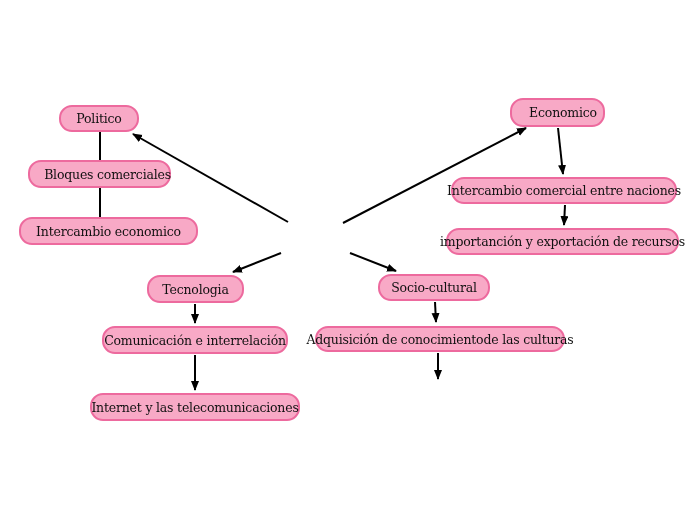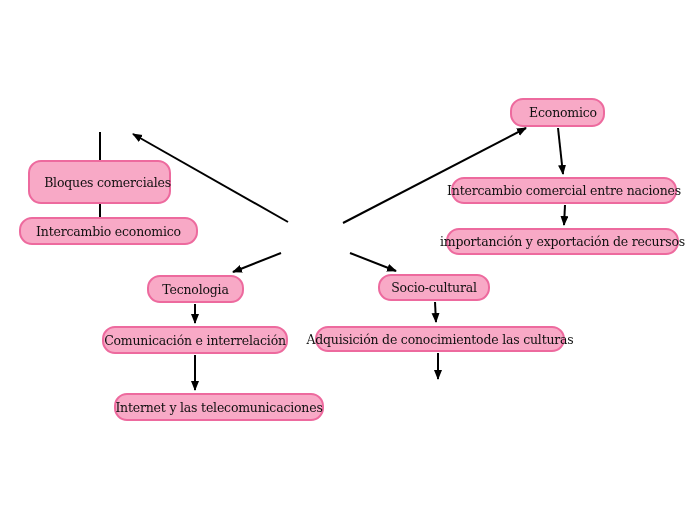--- a/index.html
+++ b/index.html
@@ -27,28 +27,28 @@
   }
   .node.central{
     background:var(--central-fill,#F3A2C2);
     font-weight:bold;
     font-size:14px;
     border-radius:14px;
   }
   
   #n-central{left:238px;top:224px;width:150px;height:29px;}
   #n-politico{left:59px;top:105px;width:80px;height:27px;}
-  #n-bloques{left:28px;top:160px;width:143px;height:44px;padding-left:16px;}
+  #n-bloques{left:28px;top:160px;width:143px;height:28px;padding-left:16px;}
   #n-intereco{left:19px;top:217px;width:179px;height:28px;}
   #n-economico{left:510px;top:98px;width:95px;height:29px;padding-left:11px;}
   #n-intercom{left:451px;top:177px;width:226px;height:27px;text-align:right;}
   #n-importacion{left:446px;top:228px;width:233px;height:27px;}
   #n-tecnologia{left:147px;top:275px;width:97px;height:28px;}
   #n-comunicacion{left:102px;top:326px;width:186px;height:28px;}
-  #n-internet{left:90px;top:393px;width:210px;height:28px;margin-left:24px;}
+  #n-internet{left:90px;top:393px;width:210px;height:28px;}
   #n-socio{left:378px;top:274px;width:112px;height:27px;}
   #n-adquisicion{left:315px;top:326px;width:250px;height:26px;}
   #n-medios{left:357px;top:382px;width:164px;height:27px;}
 </style>
 </head>
 <body>
 
 <div class="canvas" style="--bg: #FFFFFF; --node-fill: #F8A9C6; --central-fill: #F3A2C2; --node-border: #ED6A9E; --arrow: #000000; --text: #111111;">
 
   <svg class="edges" width="696" height="520" viewBox="0 0 696 520">
@@ -65,20 +65,21 @@
     <line x1="100" y1="188" x2="100" y2="217"></line>
     <line x1="558" y1="128" x2="563" y2="174" marker-end="url(#ah)"></line>
     <line x1="565" y1="205" x2="564" y2="225" marker-end="url(#ah)"></line>
     <line x1="195" y1="304" x2="195" y2="323" marker-end="url(#ah)"></line>
     <line x1="195" y1="355" x2="195" y2="390" marker-end="url(#ah)"></line>
     <line x1="435" y1="302" x2="436" y2="322" marker-end="url(#ah)"></line>
     <line x1="438" y1="353" x2="438" y2="379" marker-end="url(#ah)"></line>
   </svg>
 
 
+  <div id="n-politico" class="node">Politico</div>
   <div id="n-bloques" class="node">Bloques comerciales</div>
   <div id="n-intereco" class="node">Intercambio economico</div>
 
   <div id="n-economico" class="node">Economico</div>
   <div id="n-intercom" class="node">Intercambio comercial entre naciones</div>
   <div id="n-importacion" class="node">importanción y exportación de recursos</div>
 
   <div id="n-tecnologia" class="node">Tecnologia</div>
   <div id="n-comunicacion" class="node">Comunicación e interrelación</div>
   <div id="n-internet" class="node">Internet y las telecomunicaciones</div>

